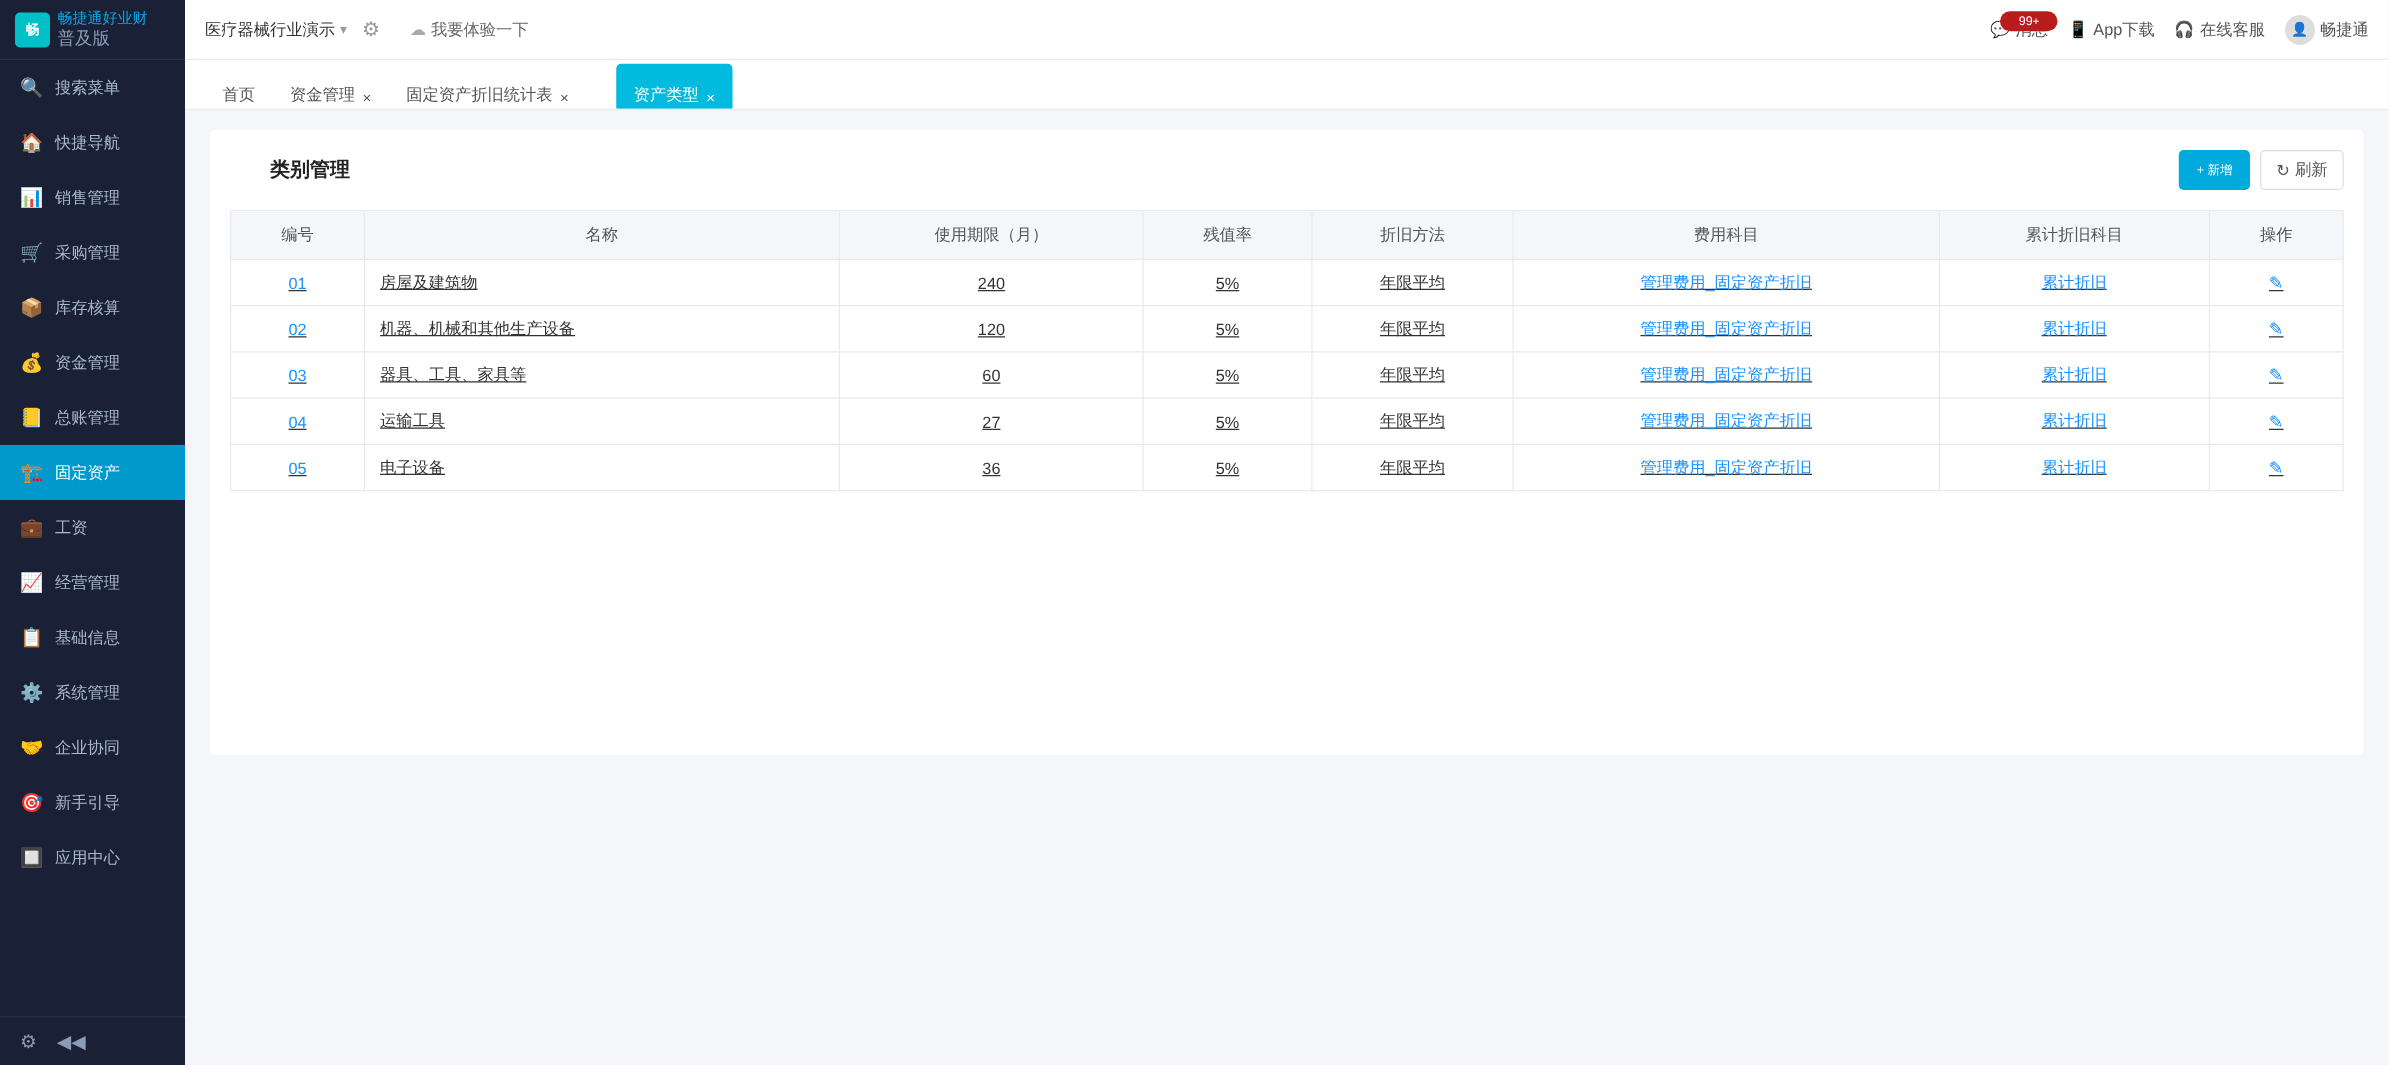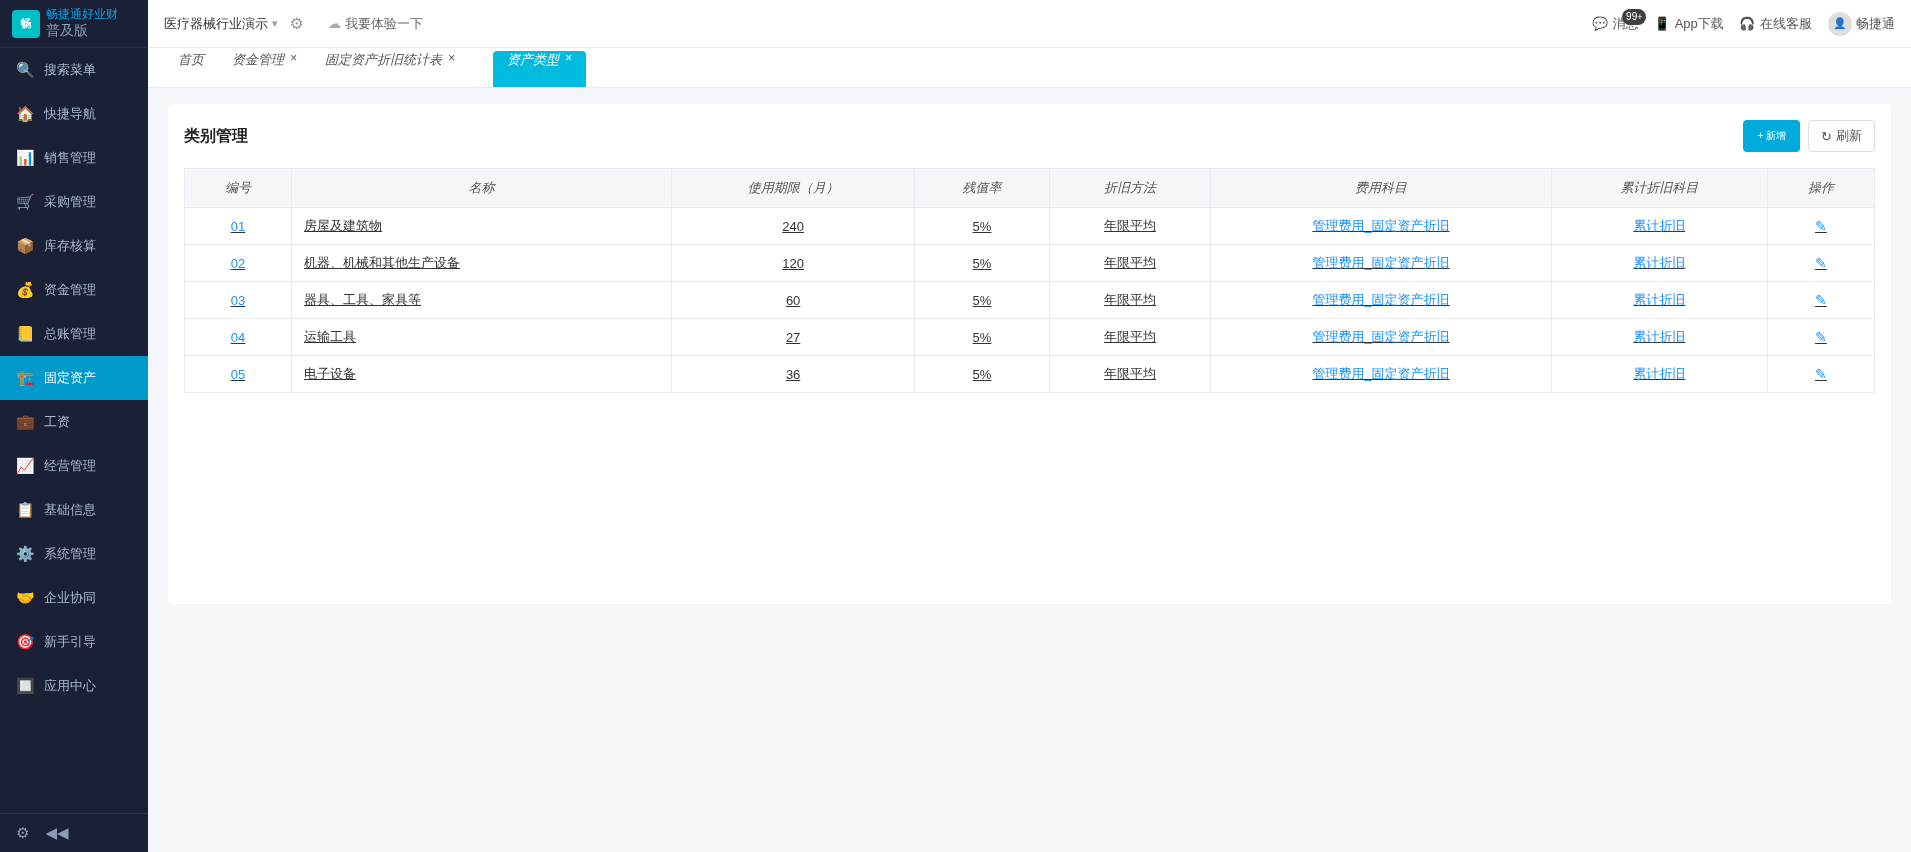--- a/index.html
+++ b/index.html
@@ -109,24 +109,24 @@
     .topbar-right-item {
       display: flex;
       align-items: center;
       gap: 4px;
       color: #555;
       font-size: 13px;
       cursor: pointer;
       position: relative;
     }
     .badge {
-      background: #404040;
+      background: #b91c1c;
       color: white;
       font-size: 10px;
-      padding: 0 4px;
+      padding: 0 15px;
       border-radius: 8px;
       position: absolute;
       top: -6px;
       right: -8px;
       min-width: 18px;
       text-align: center;
       line-height: 16px;
       height: 16px;
     }
     .badge-plus { font-size: 9px; }
@@ -148,30 +148,29 @@
       background: #fff;
       display: flex;
       align-items: flex-end;
       padding: 0 16px;
       border-bottom: 1px solid #e8eaf0;
       flex-shrink: 0;
       gap: 0;
     }
     .tab {
       display: flex;
-      align-items: flex-start;
+      align-items: flex-end;
       gap: 4px;
       padding: 0 14px;
       height: 36px;
       font-size: 13px;
       cursor: pointer;
       color: #555;
       border-bottom: 2px solid transparent;
       white-space: nowrap;
-      font-style: italic;
     }
     .tab.active {
       background: #00bbdd;
       color: white;
       border-radius: 4px 4px 0 0;
       border-bottom: 2px solid #00bbdd;
       margin-left: 24px;
     }
     .tab-close {
       font-size: 12px;
@@ -196,20 +195,21 @@
       min-height: 500px;
       position: relative;
     }
 
     
     .page-header {
       display: flex;
       align-items: center;
       justify-content: space-between;
       margin-bottom: 16px;
+      margin-left: 32px;
     }
     .page-title {
       font-size: 16px;
       font-weight: bold;
       color: #222;
     }
     .header-actions { display: flex; gap: 8px; }
     .btn-primary {
       background: #00aadd;
       color: white;
@@ -242,21 +242,20 @@
       font-size: 13px;
     }
     .data-table th {
       background: #f5f6fa;
       color: #555;
       font-weight: 500;
       padding: 10px 12px;
       border: 1px solid #e8eaf0;
       text-align: center;
       white-space: nowrap;
-      font-style: italic;
     }
     .data-table td {
       padding: 9px 12px;
       border: 1px solid #e8eaf0;
       color: #333;
       text-align: center;
       text-decoration: underline;
     }
     .data-table .col-name { text-align: left; }
     .link-text { color: #1890ff; cursor: pointer; }

